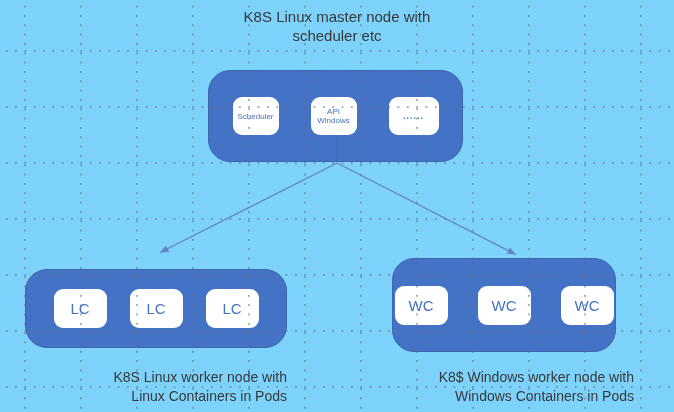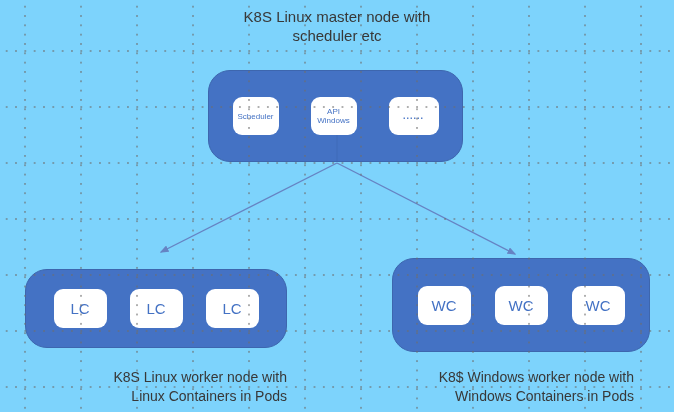--- a/index.html
+++ b/index.html
@@ -44,21 +44,21 @@
     border:1px solid var(--node-border,#3D66AE);
     border-radius:22px;
     box-sizing:border-box;
     display:flex;
     align-items:center;
     justify-content:center;
     z-index:2;
   }
   .master-node{ left:208px; top:70px; width:255px; height:92px; gap:32px; }
   .worker-node-linux{ left:25px; top:258px; width:262px; height:79px; gap:23px;margin-top:11px; }
-  .worker-node-windows{ left:392px; top:258px; width:258px; height:94px; gap:24px; }
+  .worker-node-windows{ left:392px; top:258px; width:224px; height:94px; gap:30px; }
   .component{
     width:46px; height:38px;
     background:var(--component-bg,#ffffff);
     border-radius:9px;
     display:flex; align-items:center; justify-content:center;
     color:var(--component-text,#4472C4);
     font-size:8px;
     text-align:center;
   }
   .master-node .component:nth-child(3){ width:50px; }

